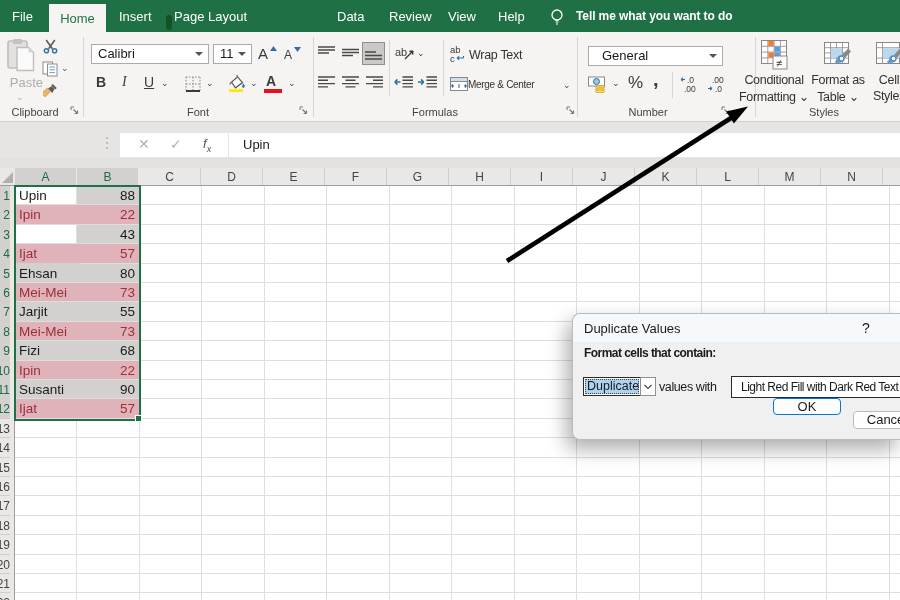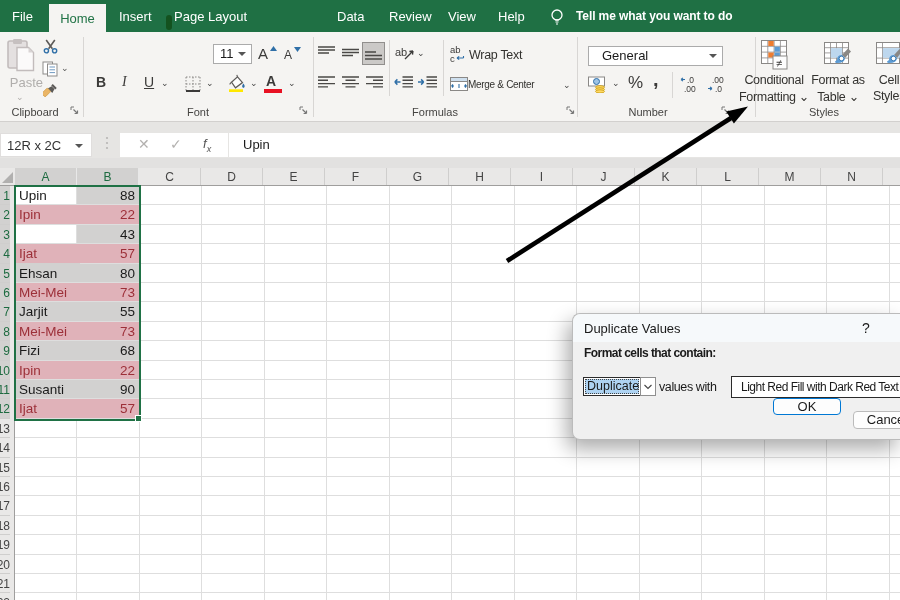--- a/index.html
+++ b/index.html
@@ -140,20 +140,21 @@
       <rect x="5.5" y="3" width="9.5" height="12" fill="#fff" stroke="#8d8b89" stroke-width="1"></rect>
       <path d="M7.5 6 H13 M7.5 8.8 H13 M7.5 11.6 H13" stroke="#4a7fb0" stroke-width="0.8"></path>
     </svg>
     <div class="abs" style="left:61px;top:31px;color:#555;font-size:9px;">⌄</div>
     <svg class="ricon" style="left:43px;top:52px;" width="14" height="13" viewBox="0 0 14 13">
       <path d="M9 0.8 L13 4.8" stroke="#5c5a58" stroke-width="2.2"></path>
       <path d="M4.8 4.4 L8.6 2.2 L11.5 5.1 L9.3 8.9 Z" fill="#5c5a58"></path>
       <rect x="-0.8" y="6" width="8" height="5" rx="1.2" fill="#eab566" stroke="#cf9a45" stroke-width="0.7" transform="rotate(-45 3.2 8.5)"></rect>
     </svg>
 
+    <div class="combo" style="left:91px;top:12px;width:118px;height:20px;box-sizing:border-box;">Calibri<span class="arr"></span></div>
     <div class="combo" style="left:213px;top:12px;width:39px;height:20px;box-sizing:border-box;">11<span class="arr"></span></div>
     <div class="abs" style="left:258px;top:13px;font-size:15px;color:#3b3a39;">A</div>
     <svg class="ricon" style="left:270px;top:14px;" width="7" height="5" viewBox="0 0 7 5">
         <path d="M3.5 0 L7 5 H0 Z" fill="#2f6fa7"></path>
       </svg>
     <div class="abs" style="left:284px;top:16px;font-size:12px;color:#3b3a39;">A</div>
     <svg class="ricon" style="left:294px;top:15px;" width="7" height="5" viewBox="0 0 7 5">
         <path d="M3.5 5 L7 0 H0 Z" fill="#2f6fa7"></path>
       </svg>
     <div class="abs" style="left:96px;top:42px;font-size:14px;font-weight:bold;color:#3b3a39;">B</div>
@@ -279,23 +280,20 @@
       <rect x="6.9" y="6.1" width="17" height="9.6" fill="#bdd7ee"></rect>
       <path d="M18 13 L24 6.5 L26 9.5 L21 16 Z" fill="#8a8886"></path>
       <path d="M13 18 q0-5 5-5 l3 3 q0 5-8 5 q-2 0-2-1.5 Z" fill="#5b9bd5"></path>
       <circle cx="17.5" cy="16.5" r="2.3" fill="#fff" stroke="#2f6fa7" stroke-width="0.8"></circle>
     </svg>
     <div class="abs" style="left:864px;top:41px;width:50px;text-align:center;font-size:12.5px;letter-spacing:-0.3px;color:#33322f;">Cell</div>
     <div class="abs" style="left:864px;top:57px;width:50px;text-align:center;font-size:12.5px;letter-spacing:-0.3px;color:#33322f;">Styles</div>
   </div>
 
   <div class="abs" id="fbar">
-    <div id="namebox">12R x 2C
-      <span style="position:absolute;right:8px;top:10px;width:0;height:0;border-left:4px solid transparent;border-right:4px solid transparent;border-top:4px solid #555;"></span>
-    </div>
     <svg style="position:absolute;left:105px;top:14px;" width="4" height="14" viewBox="0 0 4 14">
       <circle cx="2" cy="2" r="1.1" fill="#b8b6b4"></circle>
         <circle cx="2" cy="7" r="1.1" fill="#b8b6b4"></circle>
         <circle cx="2" cy="12" r="1.1" fill="#b8b6b4"></circle>
     </svg>
     <div id="fxbtns">
       <span style="position:absolute;left:18px;top:3px;color:#b3b1af;font-size:14px;">✕</span>
       <span style="position:absolute;left:50px;top:3px;color:#b3b1af;font-size:14px;">✓</span>
       <span style="position:absolute;left:83px;top:3px;color:#555;font-size:13px;font-style:italic;">f<sub style="font-size:9px;">x</sub></span>
     </div>

